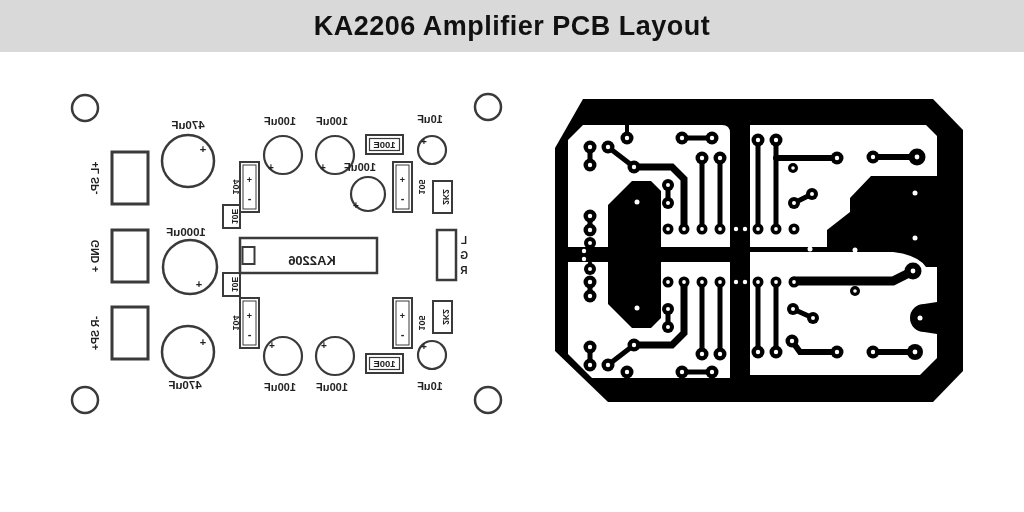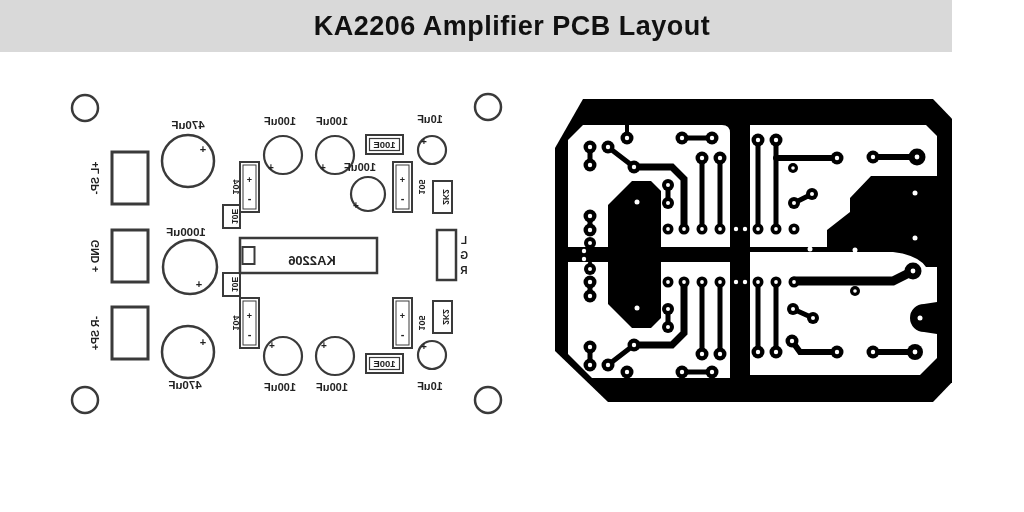--- a/index.html
+++ b/index.html
@@ -1,16 +1,16 @@
 <!DOCTYPE html>
 <html><head>
 <meta charset="utf-8">
 <style>
   html,body{margin:0;padding:0;background:#ffffff;}
-  #stage{position:relative;width:952px;height:512px;background:#ffffff;overflow:hidden;
+  #stage{position:relative;width:1024px;height:512px;background:#ffffff;overflow:hidden;
          font-family:"Liberation Sans", sans-serif;}
   #titlebar{position:absolute;left:0;top:0;width:1024px;height:52px;background:#d9d9d9;
             display:flex;align-items:center;justify-content:center;}
   #titlebar h1{margin:0;font-size:27px;font-weight:700;color:#111;letter-spacing:.5px;}
   svg{position:absolute;left:0;top:0;}
   .sk{stroke:#3a3a3a;fill:none;}
   .sk-txt{fill:#222;font-weight:700;}
   text{font-family:"Liberation Sans", sans-serif;}
 </style>
 </head>

